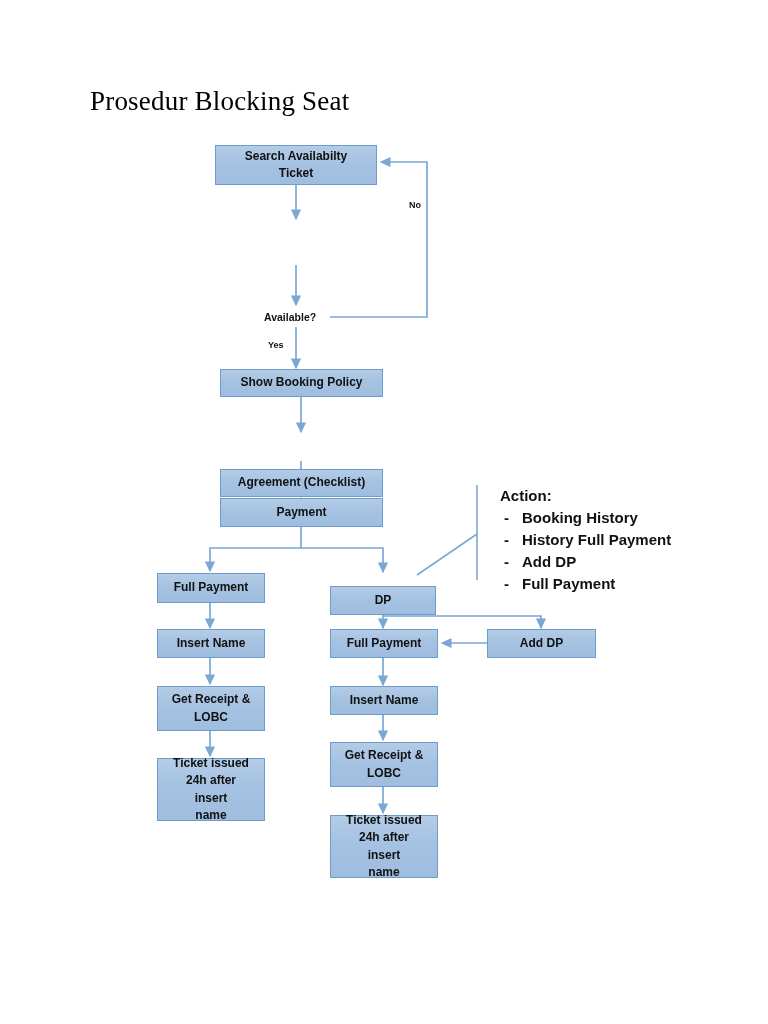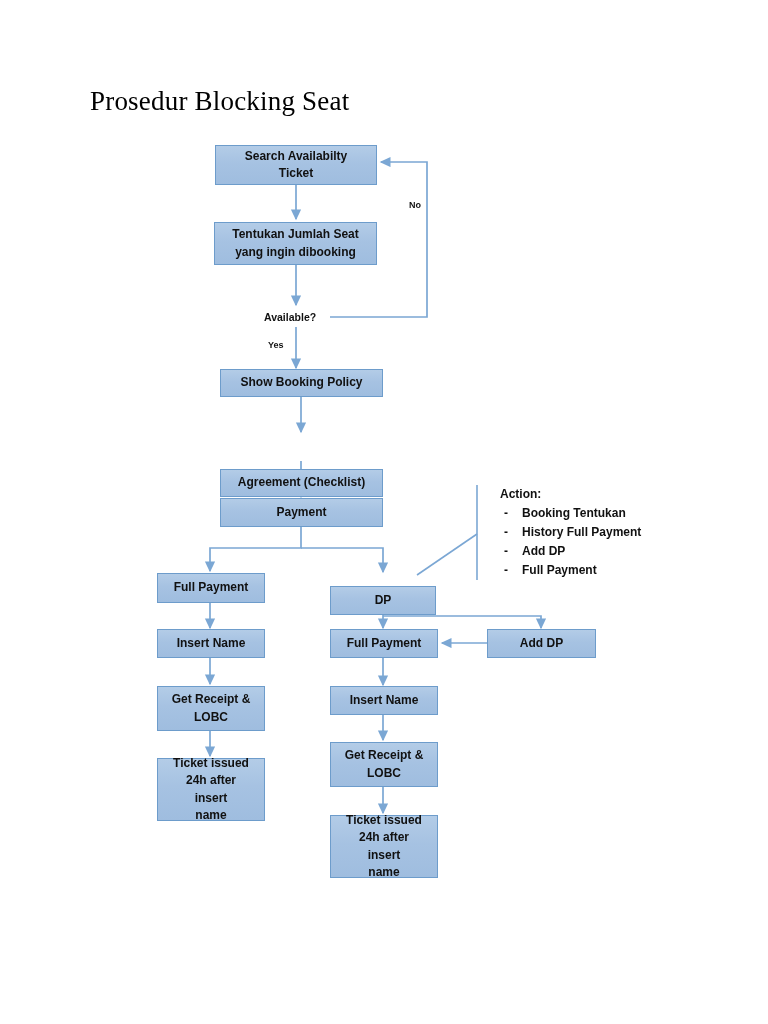--- a/index.html
+++ b/index.html
@@ -67,21 +67,21 @@
     font-size: 9px;
     font-weight: bold;
     color: #111111;
     white-space: nowrap;
   }
   .action-note {
     position: absolute;
     left: 500px;
     top: 488px;
     width: 210px;
-    font-size: 12px;
+    font-size: 15px;
     font-weight: bold;
     color: #111111;
     line-height: 1.0;
   }
   .action-note .note-head {
     display: block;
     margin-bottom: 7px;
   }
   .action-note ul {
     list-style: none;
@@ -158,26 +158,20 @@
     </g>
   </svg>
 
   <div class="node" style="left:215px; top:145px; width:162px; height:40px;">
     <span>
       <span>Search Availabilty</span>
       <span>Ticket</span>
     </span>
   </div>
 
-  <div class="node" style="left:214px; top:222px; width:163px; height:43px;">
-    <span>
-      <span>Tentukan Jumlah Seat</span>
-      <span>yang ingin dibooking</span>
-    </span>
-  </div>
 
   <div class="plain-label" style="left:264px; top:311px;text-align:center;">Available?</div>
 
   <div class="edge-label" style="left:268px; top:340px;">Yes</div>
 
   <div class="edge-label" style="left:409px; top:200px;">No</div>
 
   <div class="node" style="left:220px; top:369px; width:163px; height:28px;">
     <span>Show Booking Policy</span>
   </div>
@@ -242,21 +236,21 @@
       <span>24h after insert</span>
       <span>name</span>
     </span>
   </div>
 
   <div class="action-note">
     <span class="note-head">Action:</span>
     <ul>
       <li>
         <span class="dash">-</span>
-        <span>Booking Tentukan</span>
+        <span>Booking History</span>
       </li>
       <li>
         <span class="dash">-</span>
         <span>History Full Payment</span>
       </li>
       <li>
         <span class="dash">-</span>
         <span>Add DP</span>
       </li>
       <li>

